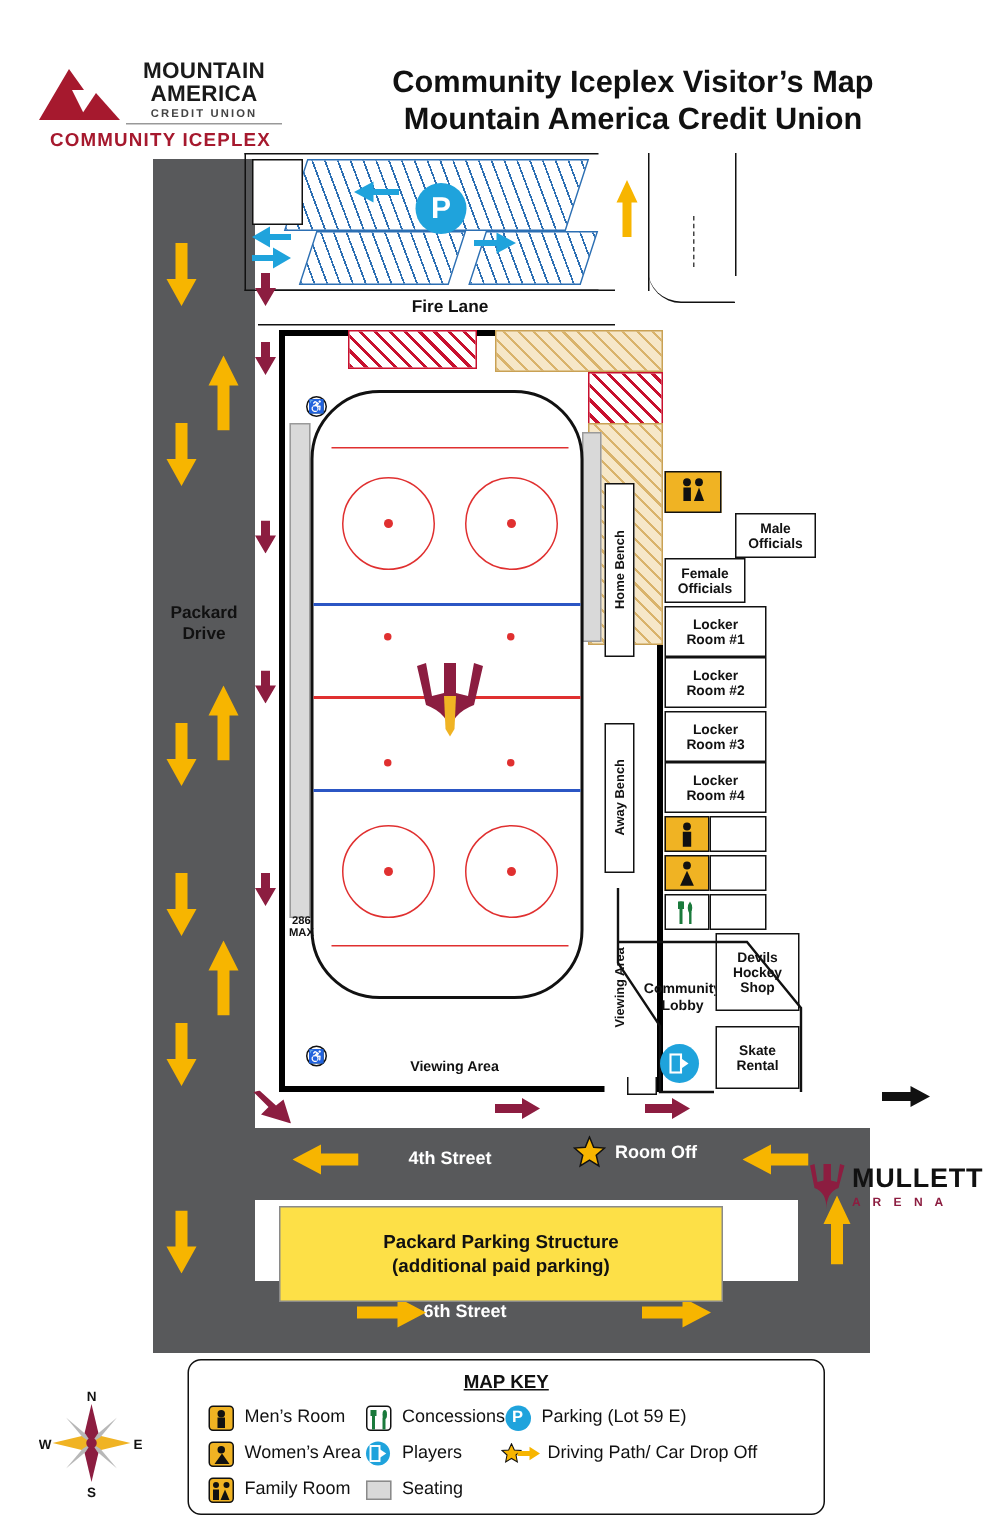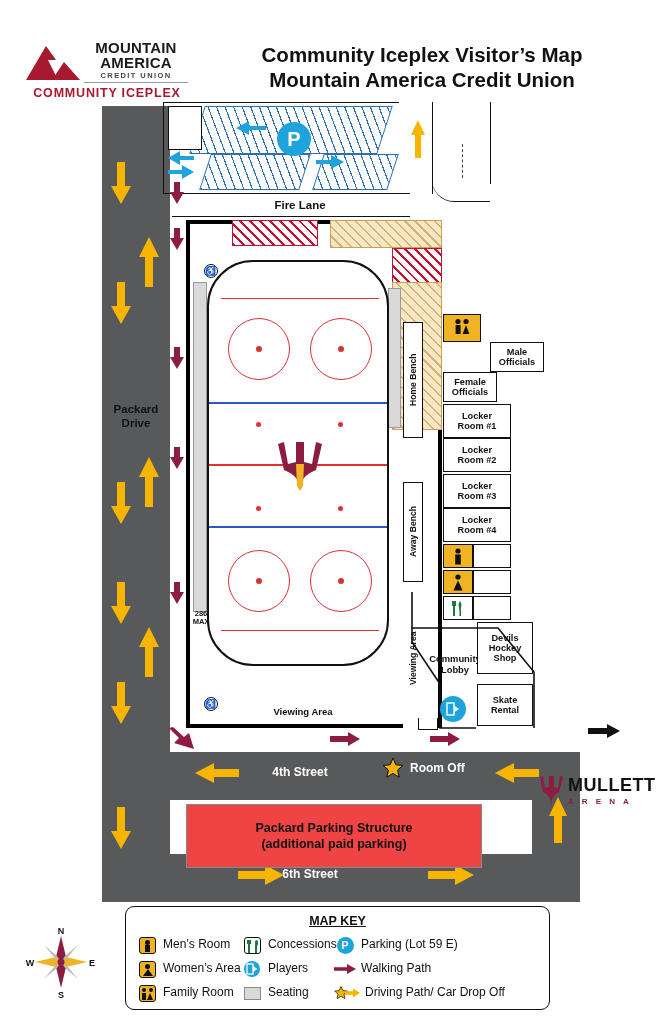--- a/index.html
+++ b/index.html
@@ -95,21 +95,21 @@
     background-image: repeating-linear-gradient(45deg, #D9B36B 0 1.5px, rgba(0,0,0,0) 1.5px 7px);
     border:1.2px solid #C9A154;
   }
   .parkhatch {
     background-color:#fff;
     background-image: repeating-linear-gradient(55deg, #2c6fb3 0 1px, rgba(0,0,0,0) 1px 7px);
     border:1.2px solid #2c6fb3;
   }
 
   .pstructure {
-    position:absolute; background:#ef4444; border:1.5px solid #8a8a8a;
+    position:absolute; background:#fde047; border:1.5px solid #8a8a8a;
     display:flex; align-items:center; justify-content:center;
     text-align:center; font-weight:bold; font-size:12.5px; line-height:1.3;
   }
 
   .seat-strip { position:absolute; background:#D9D9D9; border:1px solid #9a9a9a; }
 
   
   .key {
     position:absolute; left:125px; top:906px; width:425px; height:104px;
     border:1.5px solid #111; border-radius:9px; background:#fff;
@@ -616,28 +616,20 @@
     </div>
 
     <div class="key-col" style="left:198px;">
       <div class="key-item">
         <span class="kglyph">
           <span style="display:inline-flex;align-items:center;justify-content:center;width:17px;height:17px;border-radius:50%;background:#1fa3dc;color:#fff;font-size:11px;font-weight:bold;">P</span>
         </span>
         <span class="ktext">Parking (Lot 59 E)</span>
       </div>
       <div class="key-item">
-        <span class="kglyph">
-          <svg width="22" height="12" viewBox="0 0 22 12">
-            <polygon points="22,6 13,1 13,4.3 0,4.3 0,7.7 13,7.7 13,11" fill="#8C1D40"></polygon>
-          </svg>
-        </span>
-        <span class="ktext">Walking Path</span>
-      </div>
-      <div class="key-item">
         <span class="kglyph" style="flex:0 0 26px; width:26px;">
           <svg width="26" height="14" viewBox="0 0 26 14">
             <polygon points="7,0.5 8.9,4.6 13.3,5 10,8 10.9,12.6 7,10.3 3.1,12.6 4,8 0.7,5 5.1,4.6" fill="#F7B500" stroke="#111" stroke-width="0.7"></polygon>
             <polygon points="26,7 19,2.5 19,5.3 11,5.3 11,8.7 19,8.7 19,11.5" fill="#F7B500"></polygon>
           </svg>
         </span>
         <span class="ktext">Driving Path/ Car Drop Off</span>
       </div>
     </div>
 

